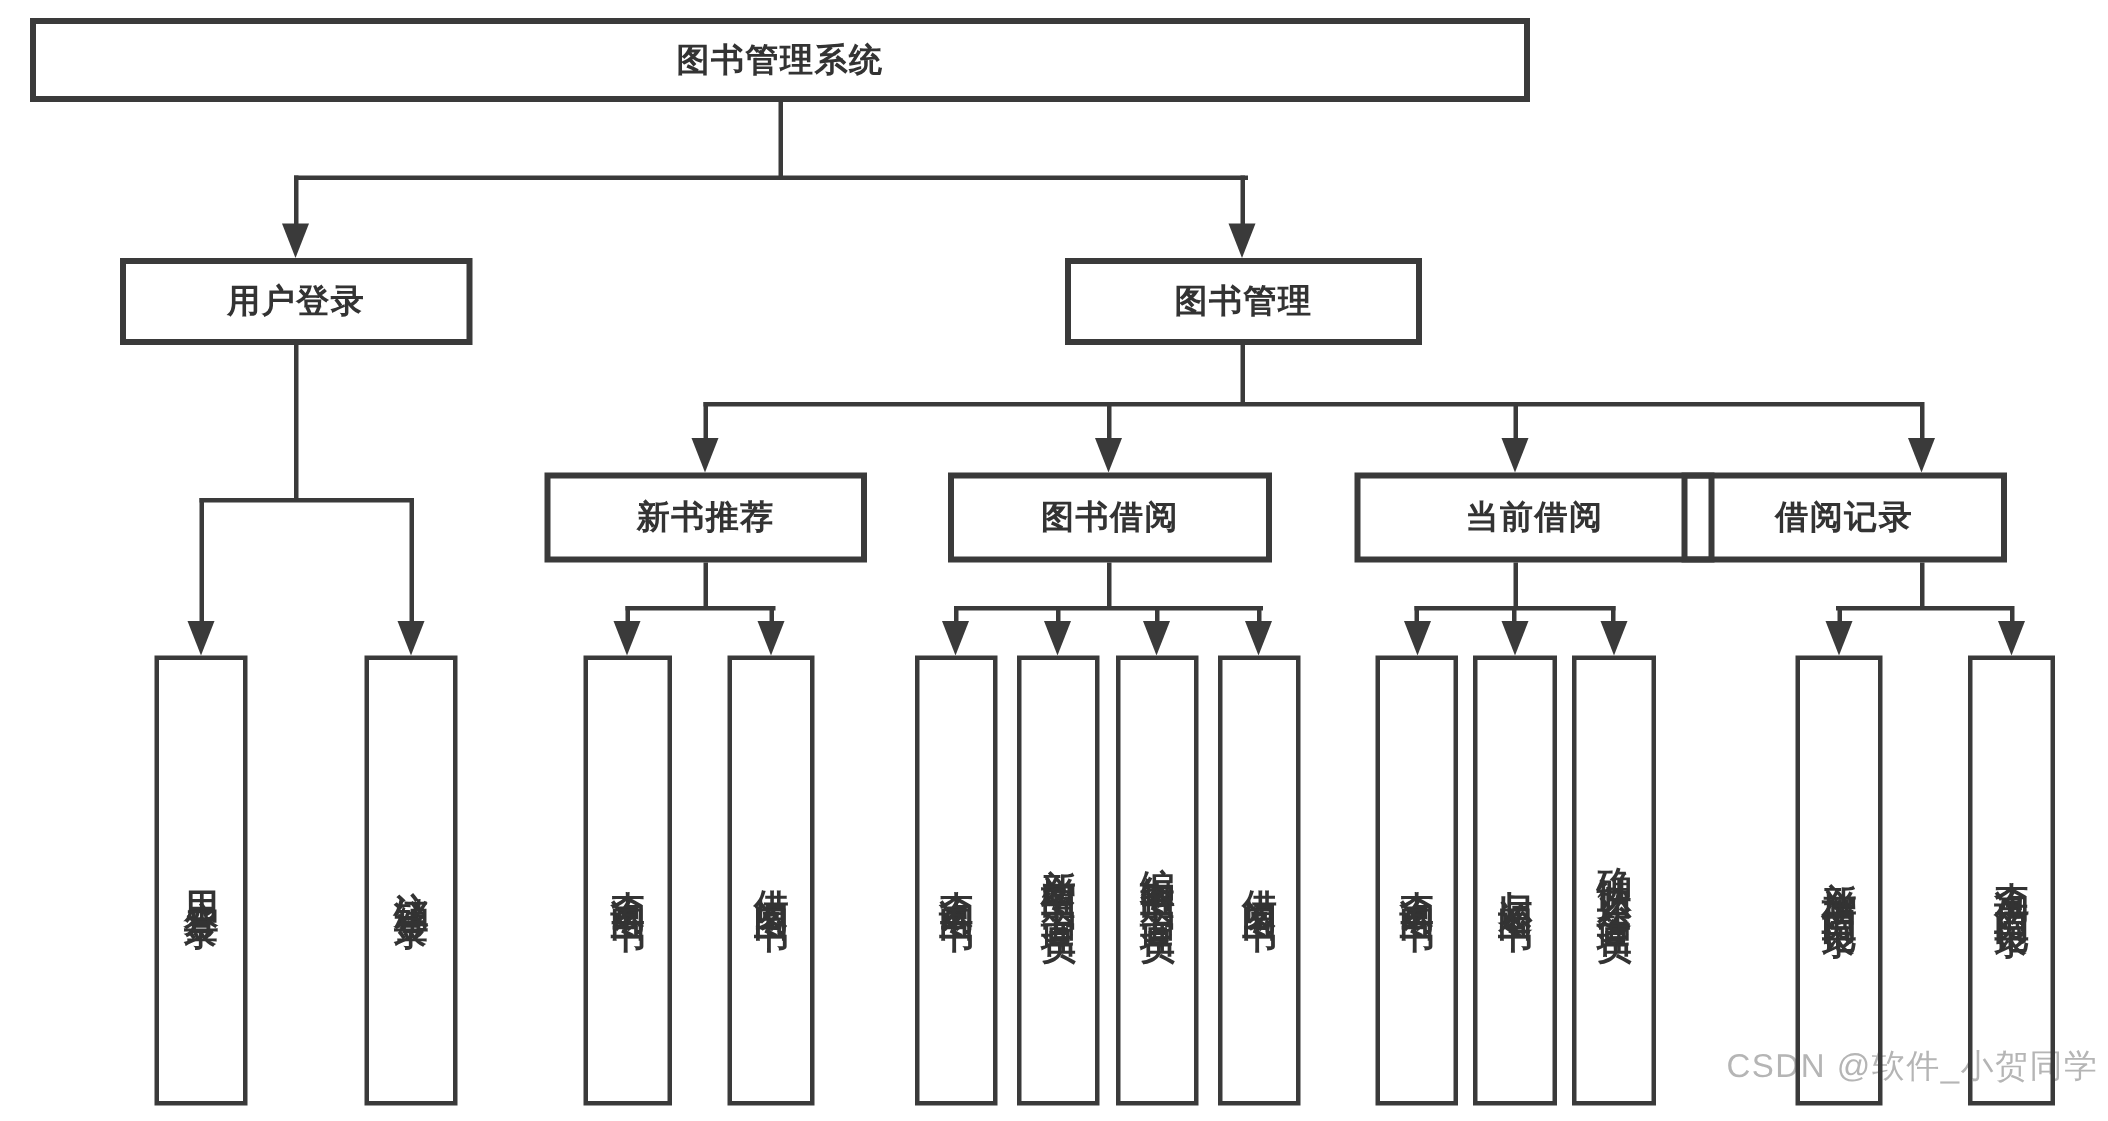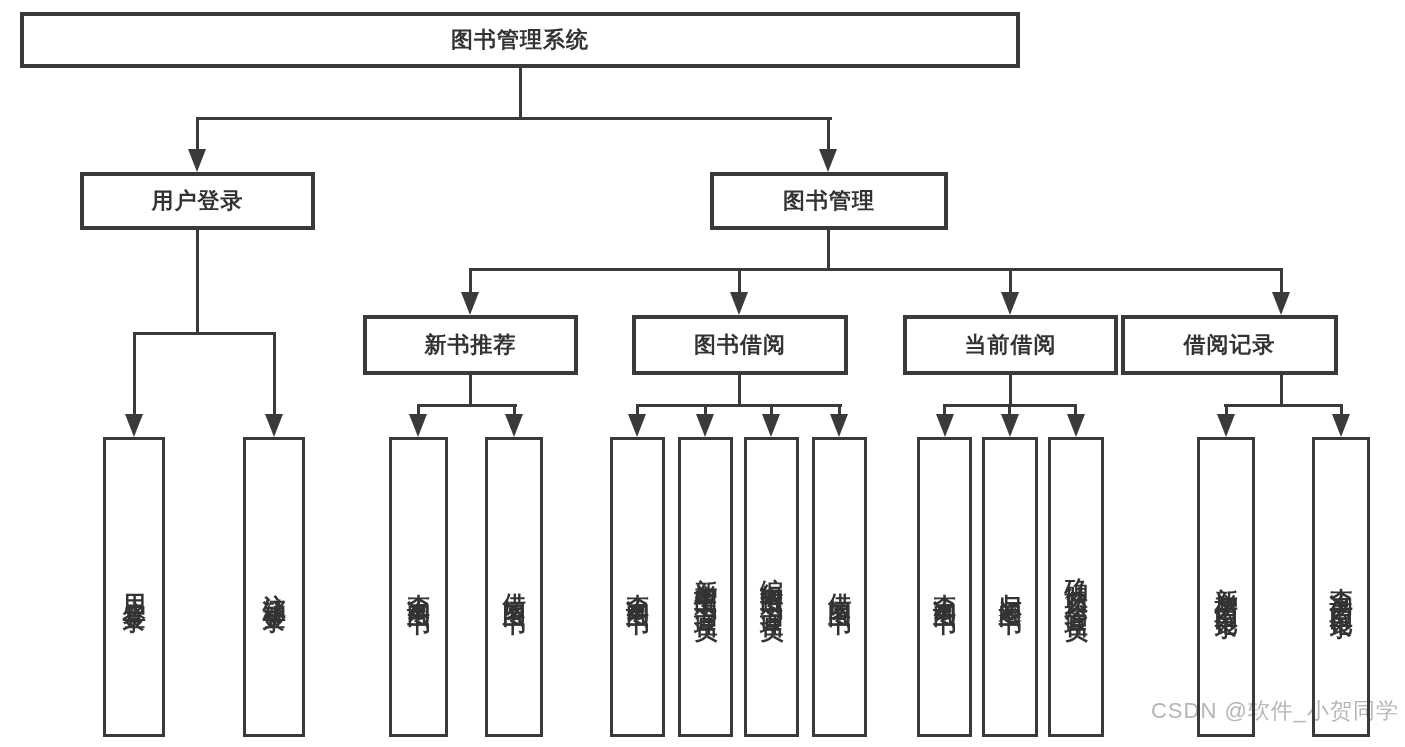--- a/index.html
+++ b/index.html
@@ -64,21 +64,21 @@
   <div class="ar" style="left:461px;top:292px"></div>
   <div class="vl" style="left:738px;top:268px;height:26px"></div>
   <div class="ar" style="left:730px;top:292px"></div>
   <div class="vl" style="left:1009px;top:268px;height:26px"></div>
   <div class="ar" style="left:1001px;top:292px"></div>
   <div class="vl" style="left:1280px;top:268px;height:26px"></div>
   <div class="ar" style="left:1272px;top:292px"></div>
 
   <div class="box" style="left:363px;top:315px;width:215px;height:60px">新书推荐</div>
   <div class="box" style="left:632px;top:315px;width:216px;height:60px">图书借阅</div>
-  <div class="box" style="left:903px;top:315px;width:215px;height:60px">当前借阅</div>
+  <div class="box" style="left:903px;top:315px;width:240px;height:60px">当前借阅</div>
   <div class="box" style="left:1121px;top:315px;width:217px;height:60px">借阅记录</div>
 
   <div class="vl" style="left:469px;top:375px;height:31px"></div>
   <div class="hl" style="left:417px;top:404px;width:100px"></div>
   <div class="vl" style="left:417px;top:404px;height:12px"></div>
   <div class="ar" style="left:409px;top:414px"></div>
   <div class="vl" style="left:513px;top:404px;height:12px"></div>
   <div class="ar" style="left:505px;top:414px"></div>
 
   <div class="vl" style="left:738px;top:375px;height:31px"></div>

